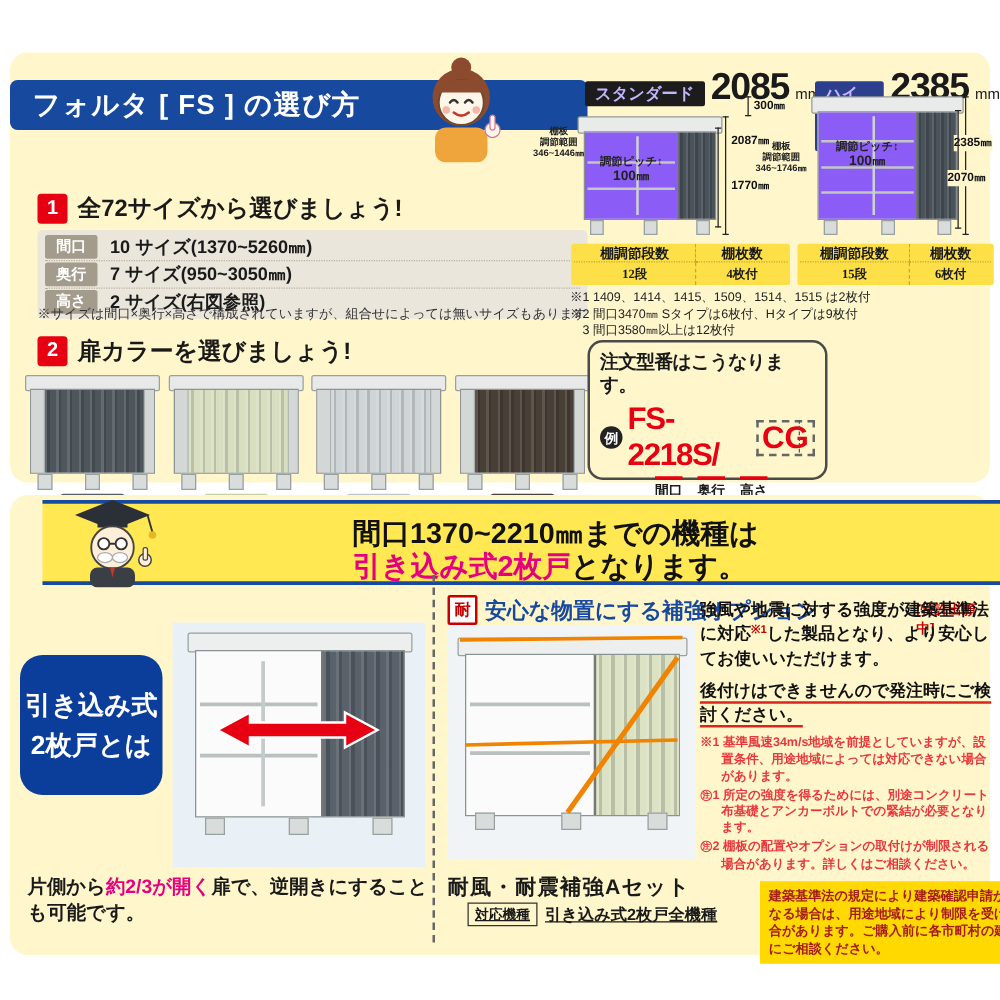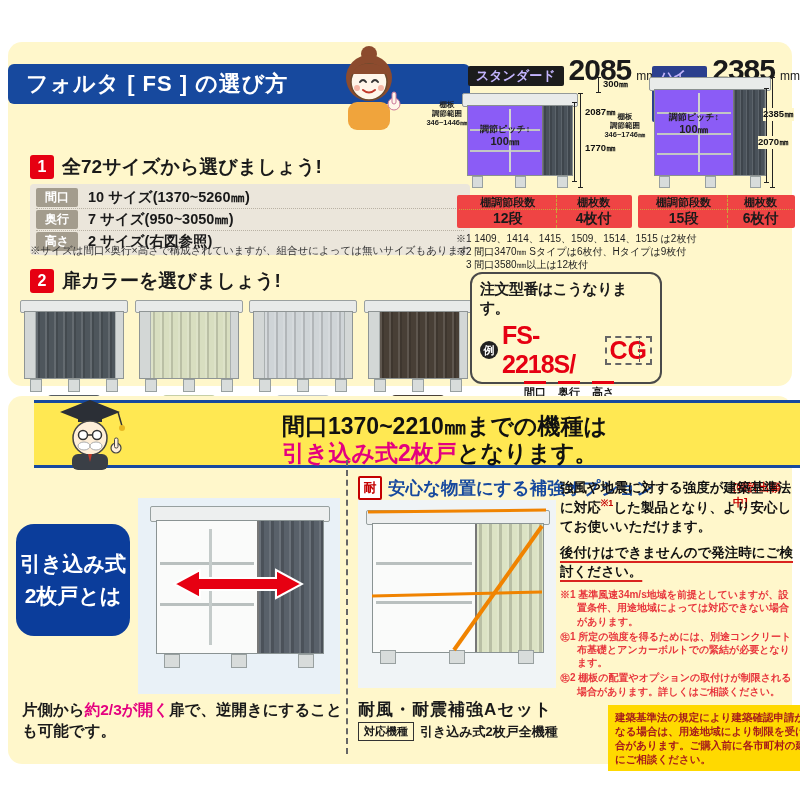--- a/index.html
+++ b/index.html
@@ -56,24 +56,24 @@
   .d-legs{position:absolute;bottom:0;left:5px;right:5px;height:12px;display:flex;justify-content:space-between;}
   .d-legs i{width:11px;height:12px;background:#D8DCDB;border:1px solid #98a0a0;box-sizing:border-box;}
   .d-pitch{position:absolute;left:0;right:0;top:26%;text-align:center;font-size:9px;font-weight:bold;line-height:1.25;color:#222;}
   .d-pitch b{display:block;font-size:11px;}
   .range{position:absolute;font-size:7.5px;font-weight:bold;line-height:1.2;text-align:center;white-space:pre-line;color:#222;}
   .dim{position:absolute;font-weight:bold;font-size:9.5px;white-space:nowrap;color:#111;}
   .vline{position:absolute;width:1px;background:#222;}
   .vline::before,.vline::after{content:"";position:absolute;left:-2px;width:5px;height:1px;background:#222;}
   .vline::before{top:0;} .vline::after{bottom:0;}
 
-  .spec{position:absolute;background:#ef4444;border-radius:2px;display:grid;grid-template-rows:15px 18px;box-sizing:border-box;padding:0 2px;}
+  .spec{position:absolute;background:#fde047;border-radius:2px;display:grid;grid-template-rows:15px 18px;box-sizing:border-box;padding:0 2px;font-family:Liberation Serif, serif;}
   .spec div{display:flex;align-items:center;justify-content:center;}
   .spec .h{font-size:11px;font-weight:bold;border-bottom:1px dotted #caa43a;}
-  .spec .v{font-size:14px;font-weight:bold;}
+  .spec .v{font-size:10px;font-weight:bold;}
   .spec .c2{border-left:1px dashed #caa43a;}
   .topnotes{position:absolute;font-size:10px;line-height:1.28;color:#222;}
 
   
   .orderbox{position:absolute;left:470px;top:272px;width:192px;height:112px;border:2.5px solid #4a4a4a;border-radius:12px;
             box-sizing:border-box;padding:6px 8px;background:#FFF7CB;}
   .orderbox .ot{font-size:15px;font-weight:bold;letter-spacing:-0.5px;}
   .ocode{display:flex;align-items:center;gap:4px;margin-top:3px;}
   .rei{width:18px;height:18px;background:#222;color:#fff;border-radius:50%;font-size:11px;font-weight:bold;
        display:inline-flex;align-items:center;justify-content:center;flex:0 0 18px;}
@@ -107,21 +107,21 @@
   .caption{position:absolute;left:14px;top:304px;width:330px;font-size:15.5px;font-weight:bold;line-height:1.35;}
   .caption .mag{color:#E4007F;}
   .vdash{position:absolute;left:338px;top:64px;height:294px;border-left:2px dashed #666;}
 
   .opt-head{position:absolute;left:350px;top:80px;display:flex;align-items:center;gap:6px;white-space:nowrap;}
   .tai{width:20px;height:20px;border:2px solid #C40000;color:#C40000;background:#fff;border-radius:2px;
        font-size:13px;font-weight:bold;display:inline-flex;align-items:center;justify-content:center;flex:0 0 20px;}
   .opt-head b{color:#17499E;font-size:17.5px;}
   .patent{position:absolute;left:725px;top:84px;color:#C40000;font-weight:bold;font-size:11px;}
   .product{position:absolute;left:350px;top:302px;font-size:17px;font-weight:bold;letter-spacing:1px;}
-  .modelrow{position:absolute;left:350px;top:326px;display:flex;align-items:center;gap:6px;}
+  .modelrow{position:absolute;left:366px;top:326px;display:flex;align-items:center;gap:6px;text-decoration:underline;}
   .modelrow .ml{border:1.5px solid #333;font-size:11px;font-weight:bold;padding:1px 5px;}
   .modelrow .mv{font-size:13px;font-weight:bold;}
   .rcol{position:absolute;left:552px;top:82px;width:238px;display:flex;flex-direction:column;gap:7px;}
   .rcol .para{font-size:13.5px;font-weight:600;line-height:1.42;color:#111;}
   .rcol sup{color:#C40000;font-size:9px;font-weight:bold;}
   .ul-red{text-decoration:underline;text-decoration-color:#D9241F;text-decoration-thickness:2px;text-underline-offset:3.5px;}
   .rednotes{display:flex;flex-direction:column;gap:2px;}
   .rednotes div{color:#E8373D;font-size:10px;line-height:1.32;text-indent:-1.7em;padding-left:1.7em;font-weight:600;}
   .warnbox{background:#FFD900;padding:5px 7px;width:236px;box-sizing:border-box;margin-left:48px;}
   .warnbox div{color:#A61B1B;font-size:10.5px;font-weight:bold;line-height:1.35;}

